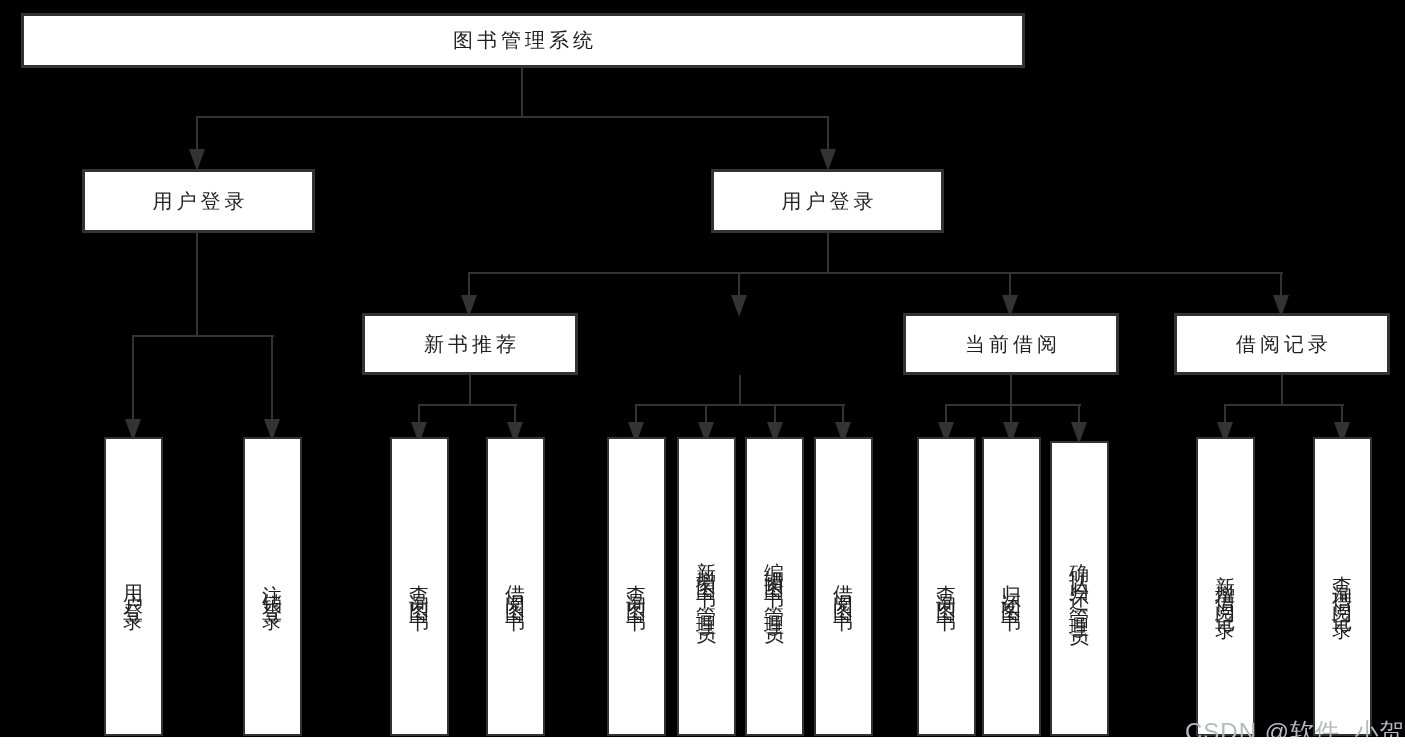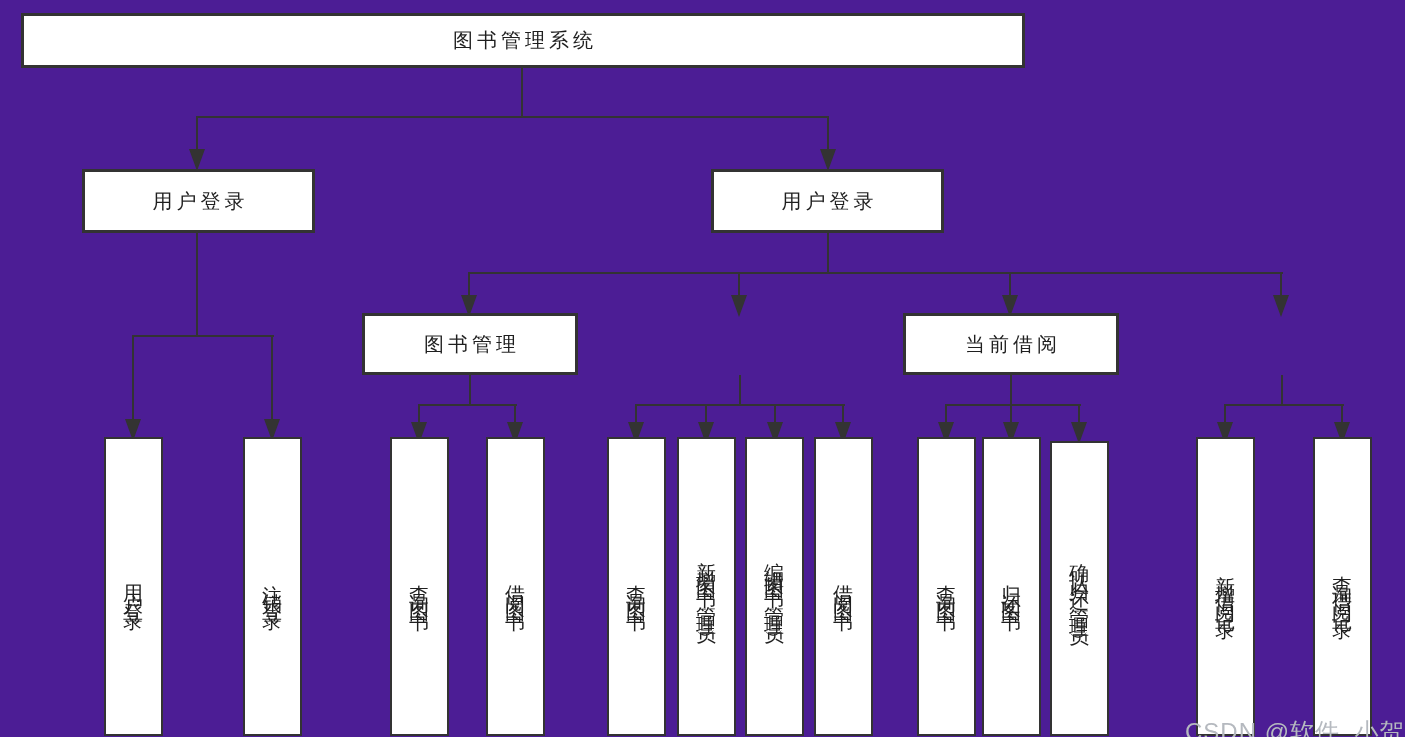--- a/index.html
+++ b/index.html
@@ -1,17 +1,17 @@
 <!DOCTYPE html>
 <html><head>
 <meta charset="utf-8">
 <style>
   html,body { margin:0; padding:0; background:#ffffff; }
   .canvas {
-    position:relative; width:1405px; height:737px; background:#4c1d95;
+    position:relative; width:1405px; height:737px; background:#000000;
     font-family:"Liberation Sans", sans-serif; overflow:hidden;
   }
   .box {
     position:absolute; box-sizing:border-box; border:3px solid #333333;
     background:#ffffff; display:flex; align-items:center; justify-content:center;
   }
   .leaf { border-width:2px; }
   .label { font-size:20px; letter-spacing:4px; color:#1f1f1f; white-space:nowrap; text-indent:4px; }
   .vtext { writing-mode:vertical-rl; text-orientation:mixed; font-size:20px; letter-spacing:9px; color:#1f1f1f; line-height:1; }
   .hline { position:absolute; height:2px; background:#333333; }
@@ -61,24 +61,27 @@
   <div class="vline" style="left:468px;  top:272px; height:33px;"></div>
   <div class="vline" style="left:738px;  top:272px; height:33px;"></div>
   <div class="vline" style="left:1009px; top:272px; height:33px;"></div>
   <div class="vline" style="left:1280px; top:272px; height:33px;"></div>
   <div class="arrow" style="left:461px;  top:295px;"></div>
   <div class="arrow" style="left:731px;  top:295px;"></div>
   <div class="arrow" style="left:1002px; top:295px;"></div>
   <div class="arrow" style="left:1273px; top:295px;"></div>
 
   <div class="box" style="left:362px; top:313px; width:216px; height:62px;">
-    <span class="label">图书管理</span>
+    <span class="label">新书推荐</span>
   </div>
   <div class="box" style="left:903px; top:313px; width:216px; height:62px;text-align:right;">
     <span class="label">当前借阅</span>
+  </div>
+  <div class="box" style="left:1174px; top:313px; width:216px; height:62px;">
+    <span class="label">借阅记录</span>
   </div>
 
   <div class="vline" style="left:469px; top:375px; height:31px;"></div>
   <div class="hline" style="left:418px; top:404px; width:99px;"></div>
   <div class="vline" style="left:418px; top:404px; height:25px;"></div>
   <div class="vline" style="left:514px; top:404px; height:25px;"></div>
   <div class="arrow" style="left:411px; top:422px;"></div>
   <div class="arrow" style="left:507px; top:422px;"></div>
 
   <div class="vline" style="left:739px; top:375px; height:31px;"></div>

